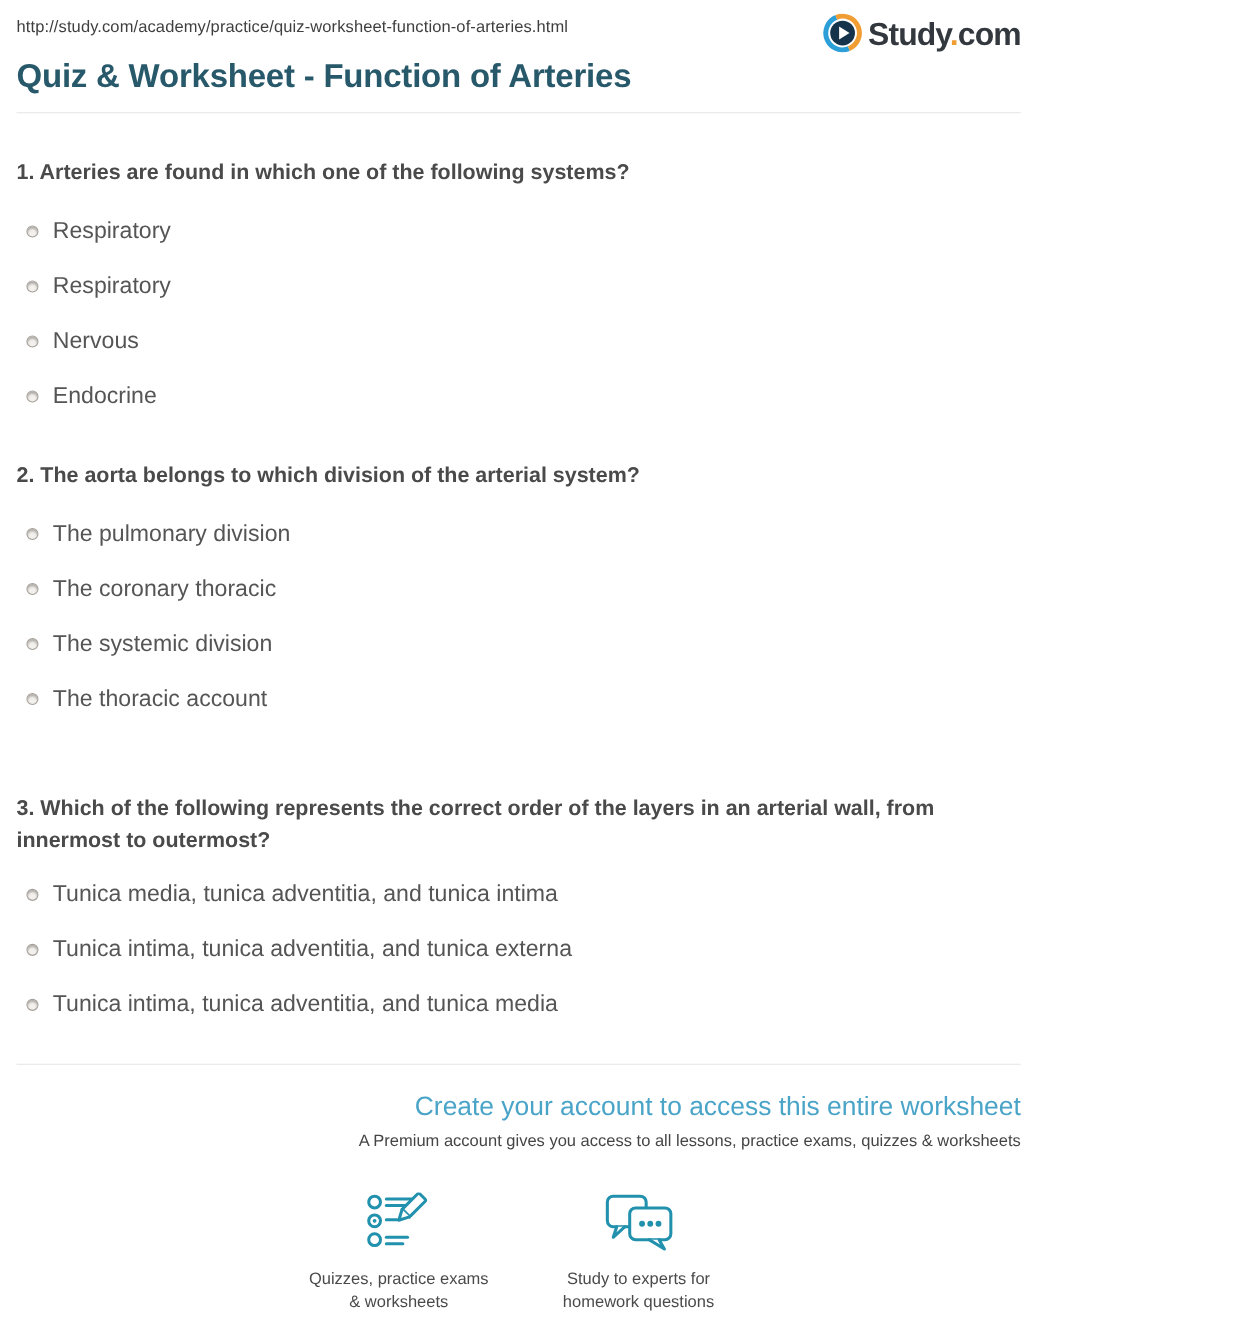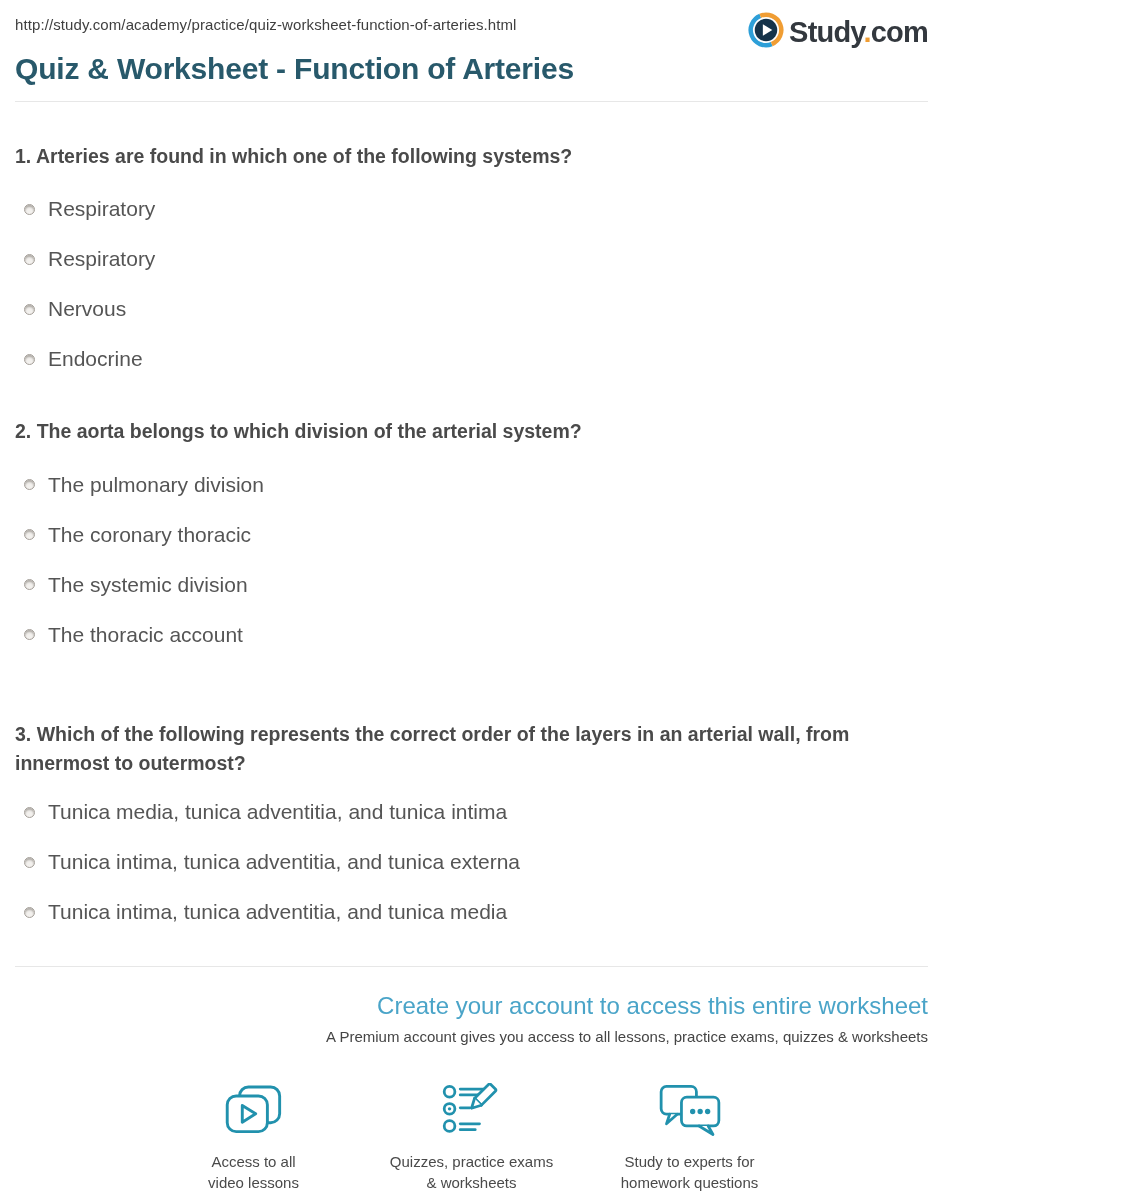--- a/index.html
+++ b/index.html
@@ -138,33 +138,20 @@
 
   <hr class="divider-bottom">
 
   <div class="cta">
     <div class="cta-heading">Create your account to access this entire worksheet</div>
     <div class="cta-sub">A Premium account gives you access to all lessons, practice exams, quizzes &amp; worksheets</div>
   </div>
 
   <div class="features">
 
-    <div class="feature">
-      <div class="feature-icon-wrap">
-        <svg width="58" height="54" viewBox="0 0 52 48" fill="none" stroke="#2191ad" stroke-width="2.6" stroke-linejoin="round" stroke-linecap="round">
-          <rect x="13" y="2.5" width="36" height="32" rx="8"></rect>
-          <rect x="2" y="10.5" width="36" height="32" rx="8" fill="#ffffff"></rect>
-          <path d="M 15.5 19 L 27.5 26.5 L 15.5 34 Z"></path>
-        </svg>
-      </div>
-      <div class="feature-label">
-        <div>Access to all</div>
-        <div>video lessons</div>
-      </div>
-    </div>
 
     <div class="feature">
       <div class="feature-icon-wrap">
         <svg width="62" height="56" viewBox="0 0 58 52" fill="none" stroke="#2191ad" stroke-width="2.6" stroke-linecap="round" stroke-linejoin="round">
           <circle cx="8" cy="8" r="5"></circle>
           <circle cx="8" cy="24" r="5"></circle>
           <circle cx="8" cy="40" r="5"></circle>
           <circle cx="8" cy="24" r="1.6" fill="#2191ad" stroke="none"></circle>
           <line x1="18" y1="5.5" x2="40" y2="5.5"></line>
           <line x1="18" y1="11" x2="36" y2="11"></line>

